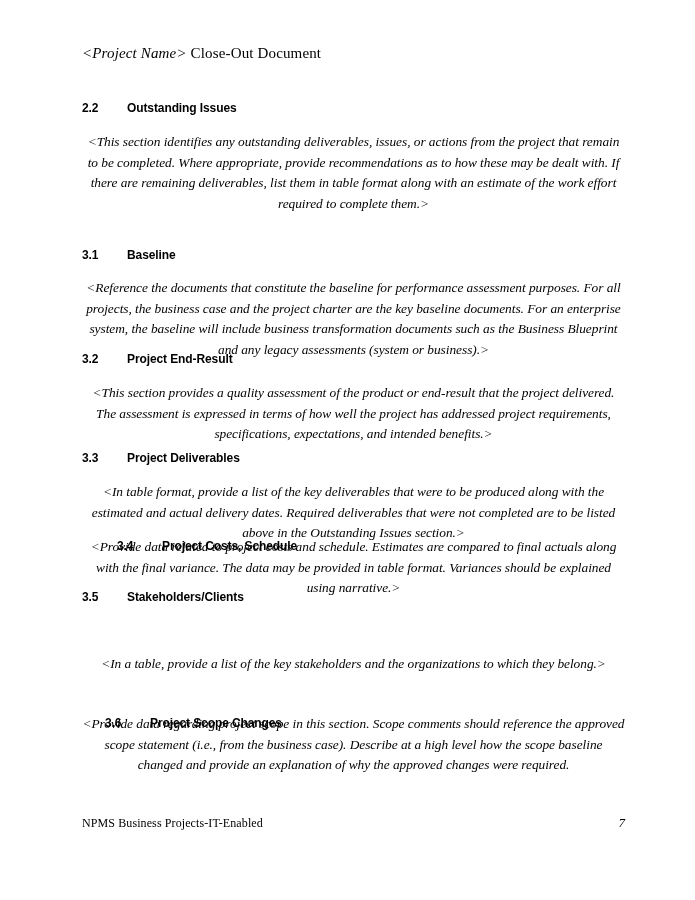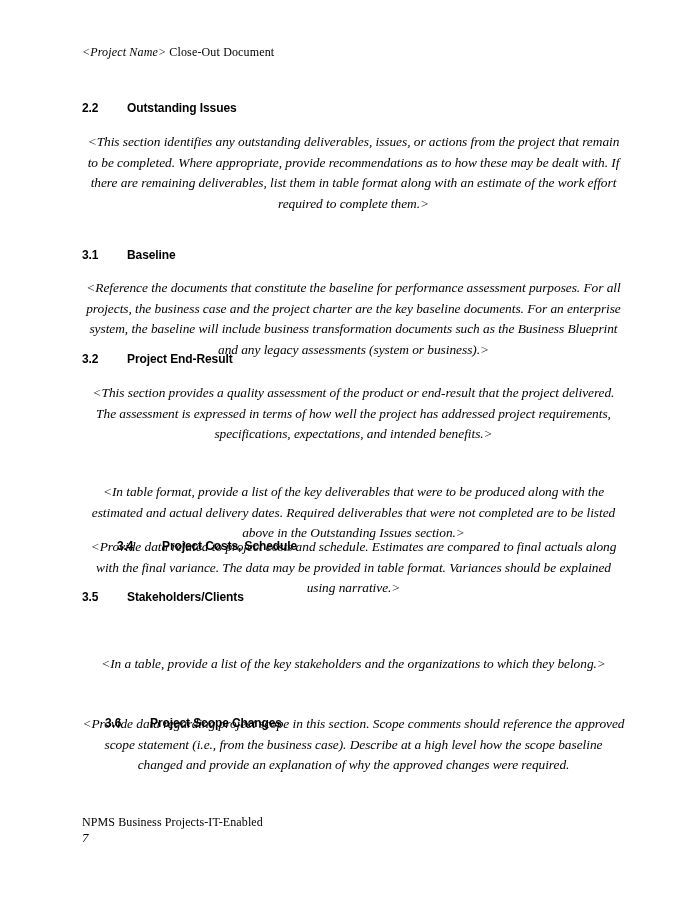--- a/index.html
+++ b/index.html
@@ -24,21 +24,21 @@
     background: #ffffff;
   }
 
   
   .doc-header {
     position: absolute;
     left: 82px;
     top: 45px;
     width: 543px;
     font-family: "Liberation Serif", serif;
-    font-size: 12px;
+    font-size: 15px;
     letter-spacing: 0.15px;
     white-space: nowrap;
   }
   .doc-header .ital {
     font-style: italic;
   }
 
   
   .h1 {
     position: absolute;
@@ -84,21 +84,20 @@
   .doc-footer {
     position: absolute;
     left: 82px;
     top: 815px;
     width: 543px;
     font-family: "Liberation Serif", serif;
     font-size: 12px;
     display: flex;
     justify-content: space-between;
     align-items: baseline;
-    flex-direction: column;
   }
   .doc-footer .fleft {
     letter-spacing: 0.1px;
     white-space: nowrap;
   }
   .doc-footer .fright {
     font-style: italic;
     font-size: 13px;
   }
 </style>
@@ -120,20 +119,23 @@
   <div class="h2" style="top:248px;">
     <span class="num">3.1</span><span>Baseline</span>
   </div>
   <div class="body-par" style="top:278px;">&lt;Reference the documents that constitute the baseline for performance assessment purposes.  For all projects, the business case and the project charter are the key baseline documents. For an enterprise system, the baseline will include business transformation documents such as the Business Blueprint and any legacy assessments (system or business).&gt;</div>
 
   <div class="h2" style="top:352px;">
     <span class="num">3.2</span><span>Project End-Result</span>
   </div>
   <div class="body-par" style="top:383px;">&lt;This section provides a quality assessment of the product or end-result that the project delivered. The assessment is expressed in terms of how well the project has addressed project requirements, specifications, expectations, and intended benefits.&gt;</div>
 
+  <div class="h2" style="top:451px;">
+    <span class="num">3.3</span><span>Project Deliverables</span>
+  </div>
   <div class="body-par" style="top:482px;font-style:italic;">&lt;In table format, provide a list of the key deliverables that were to be produced along with the estimated and actual delivery dates. Required deliverables that were not completed are to be listed above in the Outstanding Issues section.&gt;</div>
 
   <div class="h2" style="top:539px;margin-left:35px;">
     <span class="num">3.4</span><span>Project Costs, Schedule</span>
   </div>
   <div class="body-par" style="top:537px;">&lt;Provide data related to project costs and schedule. Estimates are compared to final actuals along with the final variance. The data may be provided in table format. Variances should be explained using narrative.&gt;</div>
 
   <div class="h2" style="top:590px;">
     <span class="num">3.5</span><span>Stakeholders/Clients</span>
   </div>

